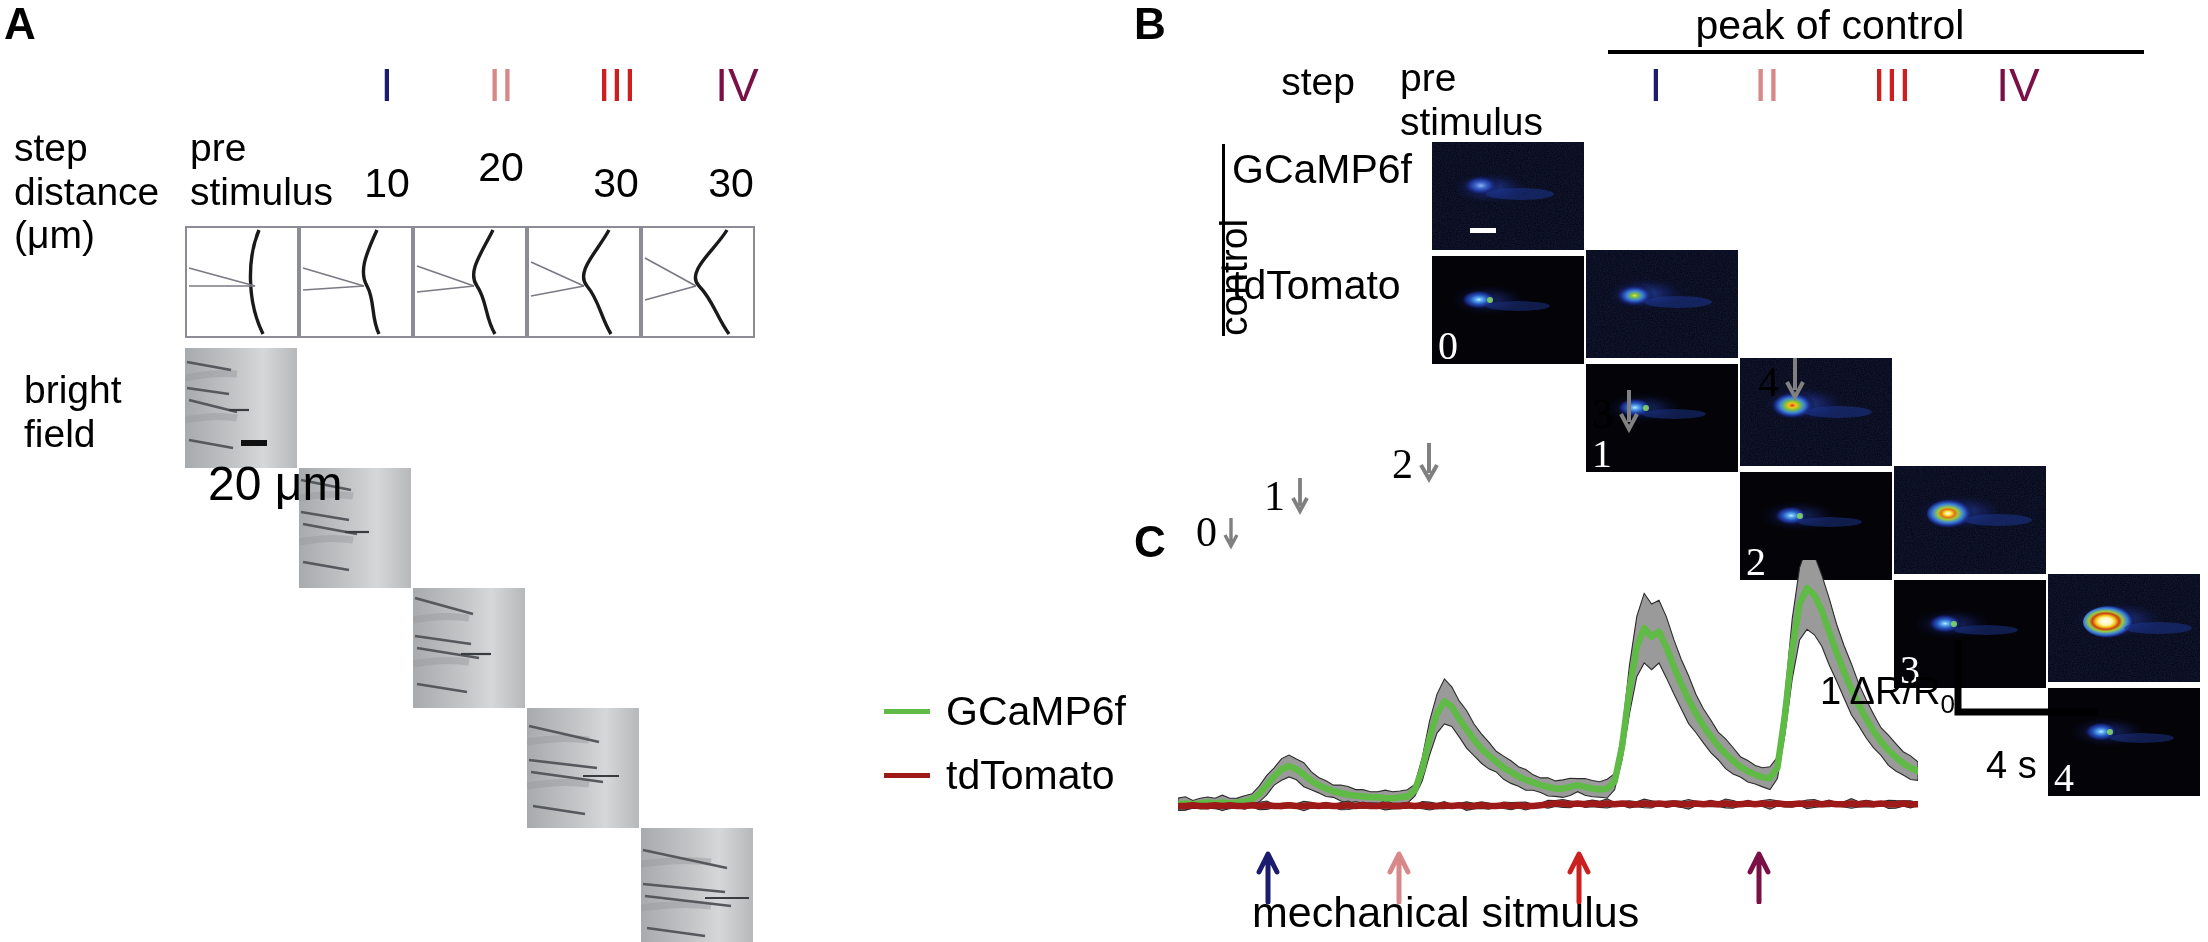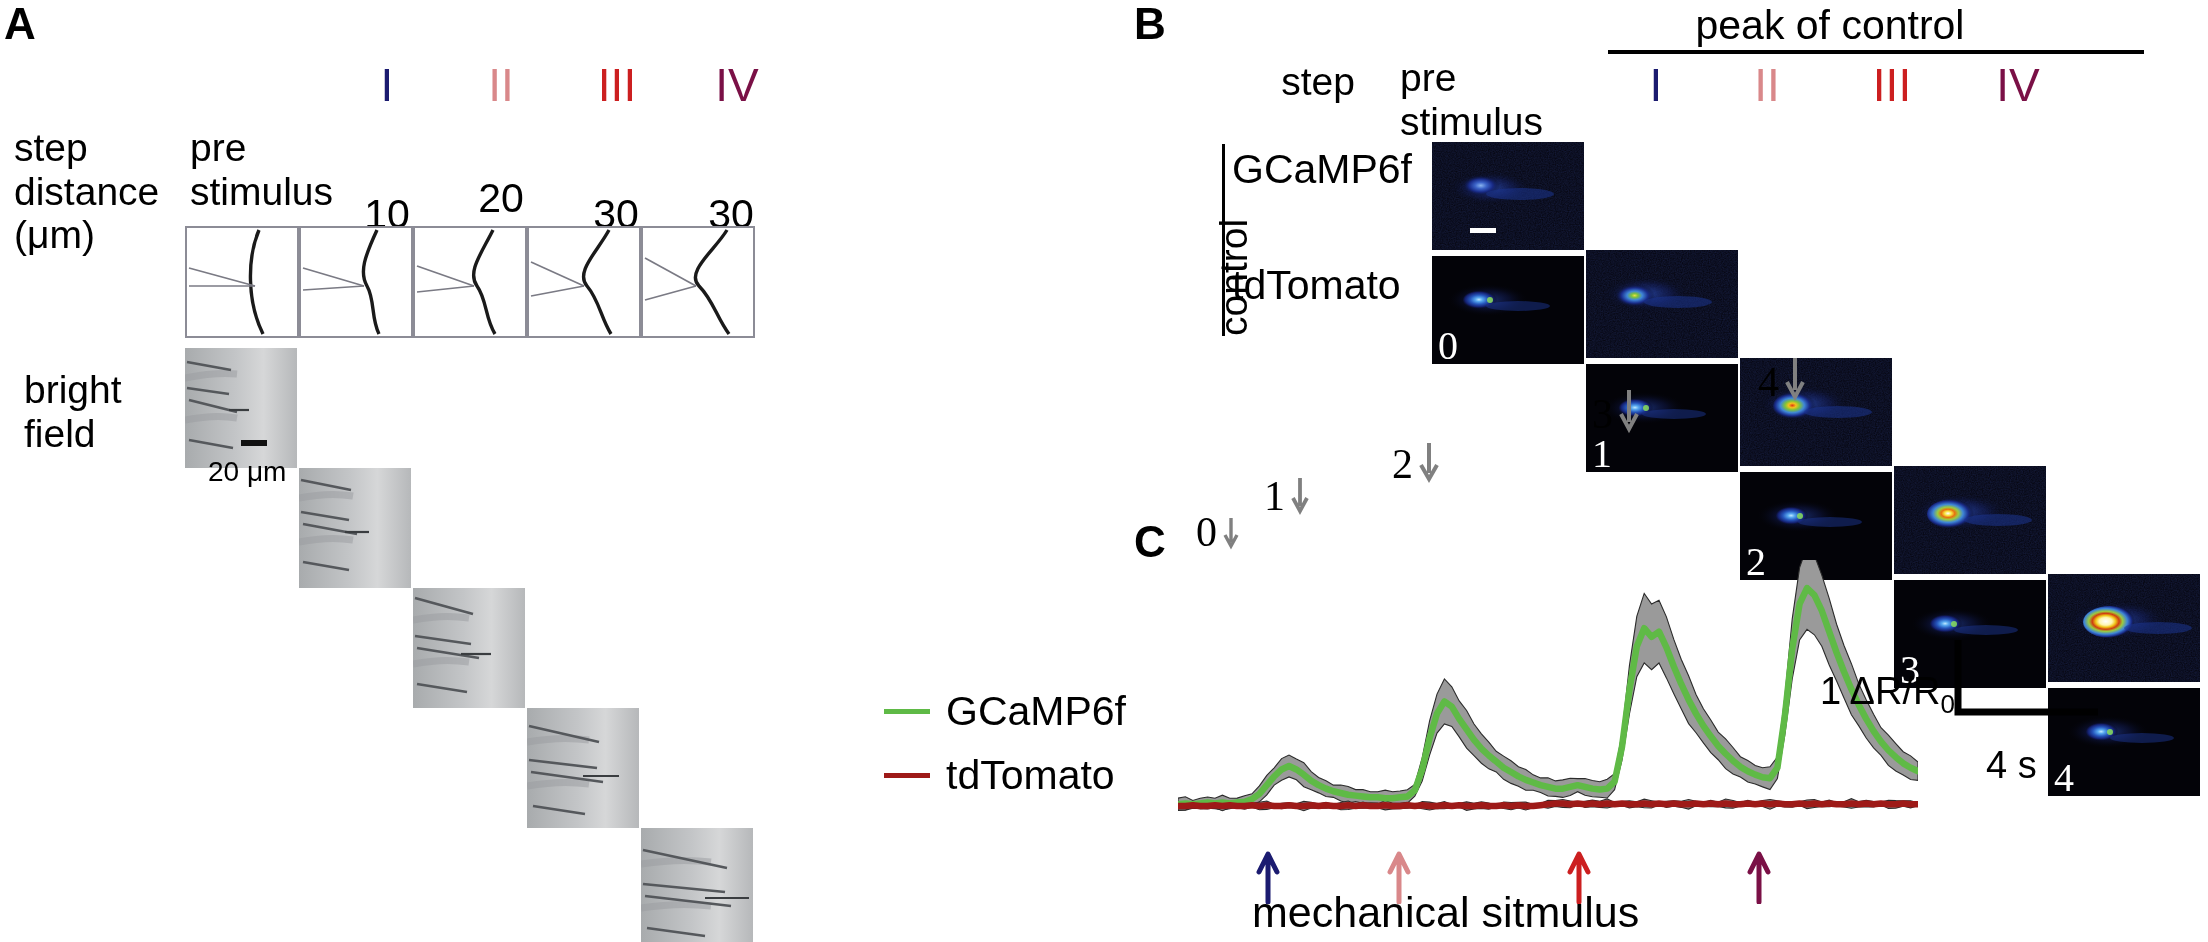--- a/index.html
+++ b/index.html
@@ -2,21 +2,21 @@
 <html><head>
 <meta charset="utf-8">
 <style>
   html,body{margin:0;padding:0;background:#ffffff;}
   body{width:2208px;height:942px;position:relative;overflow:hidden;
        font-family:"Liberation Sans","DejaVu Sans",sans-serif;color:#000;}
   .abs{position:absolute;}
   .panel-letter{font-weight:bold;font-size:44px;line-height:1;letter-spacing:-1px;}
   .lbl{font-size:39px;line-height:1.12;text-align:left;white-space:pre-line;}
   .roman{font-size:46px;font-weight:400;line-height:1;text-align:center;}
-  .num{font-size:41px;text-align:center;margin-top:31px;}
+  .num{font-size:41px;text-align:center;}
   .schem{border:2px solid #8c8c96;background:#fff;box-sizing:border-box;}
   .bf{background:#b9bbbd;overflow:hidden;position:relative;}
   .fl{background:#04040c;overflow:hidden;position:relative;}
   .white-num{position:absolute;color:#fff;font-size:40px;line-height:1;
              font-family:"Liberation Serif","DejaVu Serif",serif;}
   .rule{background:#000;}
   .vrule{background:#000;width:3px;}
   .rot{transform:rotate(-90deg);transform-origin:left top;white-space:nowrap;font-size:39px;}
   .legtxt{font-size:41px;}
   .sb-txt{font-size:38px;}
@@ -150,21 +150,21 @@
       <path d="M0,80 Q38,74 70,78" stroke="#9a9ca0" stroke-width="7" fill="none" opacity="0.5"></path>
       <path d="M2,22 L86,40" stroke="#55585c" stroke-width="2.6" fill="none"></path>
       <path d="M2,56 L84,64" stroke="#55585c" stroke-width="2.6" fill="none"></path>
       <path d="M4,68 L90,78" stroke="#55585c" stroke-width="2.6" fill="none"></path>
       <path d="M6,100 L64,108" stroke="#55585c" stroke-width="2.6" fill="none"></path>
       <path d="M64,70 L108,70" stroke="#3a3d40" stroke-width="2.2" fill="none"></path>
     </svg>
   </div>
 </div>
 
-<div class="abs" style="left:208px;top:456px;font-size:28px;">20 μm</div>
+<div class="abs" style="left:208px;top:456px;font-size:48px;">20 μm</div>
 
 <div class="abs panel-letter" style="left:1134px;top:2px;">B</div>
 
 <div class="abs" style="left:1560px;top:2px;width:540px;text-align:center;font-size:41px;">peak of control</div>
 <div class="abs rule" style="left:1608px;top:50px;width:536px;height:4px;"></div>
 
 <div class="abs" style="left:1248px;top:60px;width:140px;text-align:center;font-size:39px;">step</div>
 <div class="abs lbl" style="left:1400px;top:56px;width:170px;">pre
 stimulus</div>
 

